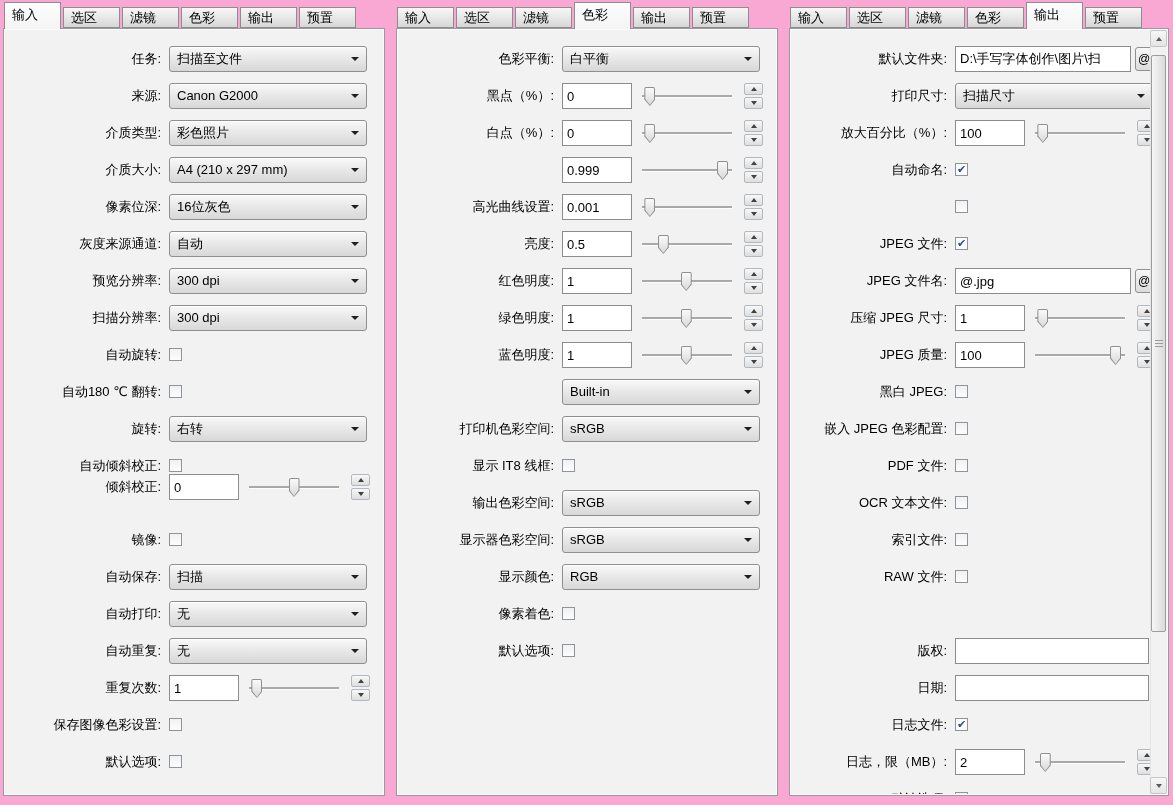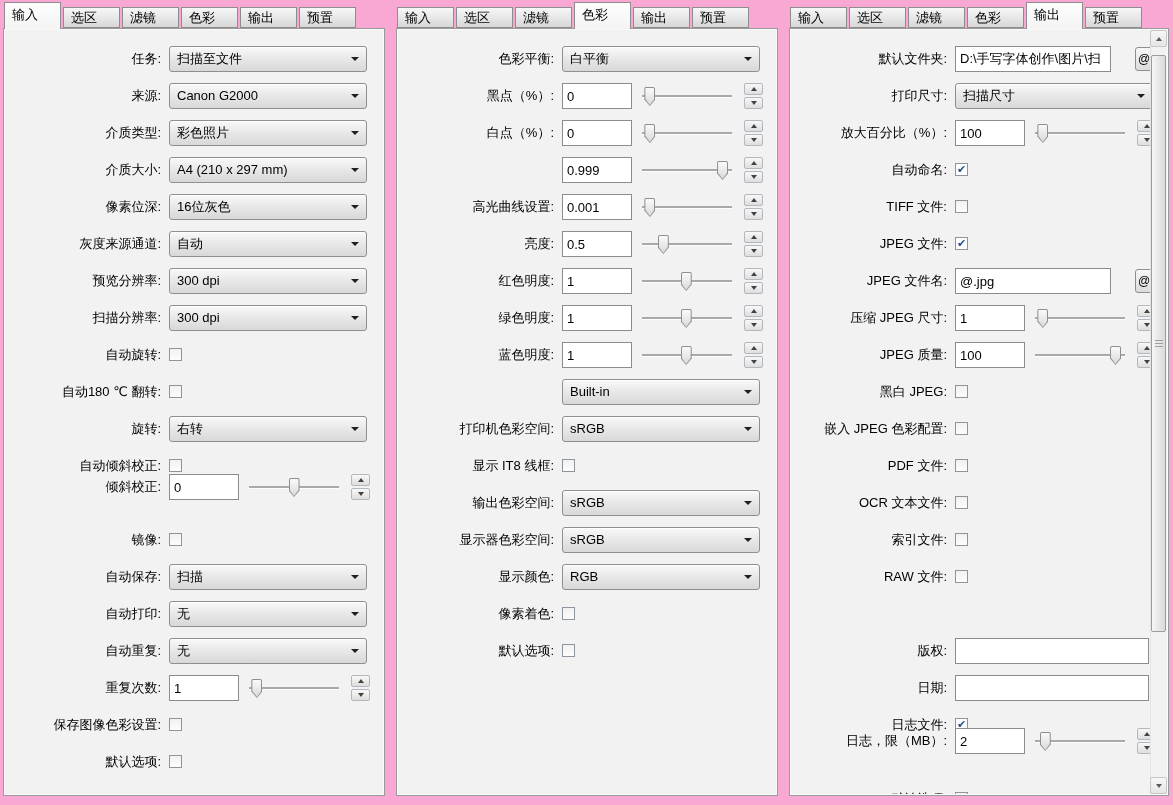--- a/index.html
+++ b/index.html
@@ -23,21 +23,21 @@
   .dropdown{position:absolute;left:164px;top:0;width:198px;height:26px;box-sizing:border-box;
        border:1px solid #8f8f8f;border-radius:3px;cursor:default;
        background:linear-gradient(#f9f9f9,#e9e9e9 45%,#d8d8d8);box-shadow:inset 0 1px 0 #fff;}
   .dropdown .val{position:absolute;left:7px;top:0;line-height:24px;white-space:nowrap;}
   .dd-arrow{position:absolute;right:7px;top:10px;width:0;height:0;
        border-left:4px solid transparent;border-right:4px solid transparent;border-top:4px solid #1f1f1f;}
   
   .txt{position:absolute;left:164px;top:0;width:70px;height:26px;box-sizing:border-box;
        border:1px solid #8c8c8c;background:#fff;font:inherit;padding:0 4px;margin:0;outline:none;}
   .txt.wide{width:194px;}
-  .txt.at-w{width:156px;}
+  .txt.at-w{width:176px;}
   
   .slider{position:absolute;left:240px;top:0;width:98px;height:26px;}
   .sl-track{position:absolute;left:4px;right:4px;top:12px;height:2px;background:#a9a9a9;
        box-shadow:0 1px 0 rgba(255,255,255,.85);}
   .sl-thumb{position:absolute;top:4px;width:11px;height:19px;}
   .sl-thumb::before{content:"";position:absolute;inset:0;background:#8f8f8f;border-radius:2px 2px 0 0;
        clip-path:polygon(0 0,100% 0,100% 66%,50% 100%,0 66%);}
   .sl-thumb::after{content:"";position:absolute;left:1px;right:1px;top:1px;bottom:1px;
        background:linear-gradient(#fafafa,#d9d9d9);border-radius:1px 1px 0 0;
        clip-path:polygon(0 0,100% 0,100% 64%,50% 100%,0 64%);}
@@ -465,21 +465,20 @@
       <span class="spin-btn down">
                 <i class="tri tri-down"></i>
               </span>
     </div>
   </div>
           <div class="row" style="top: 127px;">
     <span class="lbl">自动命名:</span>
     <span class="checkbox checked">✔</span>
   </div>
           <div class="row" style="top: 164px;">
-    <span class="lbl">TIFF 文件:</span>
     <span class="checkbox"></span>
   </div>
           <div class="row" style="top: 201px;">
     <span class="lbl">JPEG 文件:</span>
     <span class="checkbox checked">✔</span>
   </div>
           <div class="row" style="top: 238px;">
     <span class="lbl">JPEG 文件名:</span>
     <input type="text" class="txt at-w" value="@.jpg" style="">
     <button class="at-btn">@</button>
@@ -545,21 +544,21 @@
     <input type="text" class="txt wide" value="" style="">
   </div>
           <div class="row" style="top: 645px;">
     <span class="lbl">日期:</span>
     <input type="text" class="txt wide" value="" style="">
   </div>
           <div class="row" style="top: 682px;">
     <span class="lbl">日志文件:</span>
     <span class="checkbox checked">✔</span>
   </div>
-          <div class="row" style="top: 698px;">
+          <div class="row" style="top: 719px;">
     <span class="lbl">日志，限（MB）:</span>
     <input type="text" class="txt" value="2" style="">
     <div class="slider">
       <span class="sl-track"></span>
       <span class="sl-thumb" style="left: 8.74px;"></span>
     </div>
     <div class="spinner">
       <span class="spin-btn up">
                 <i class="tri tri-up"></i>
               </span>

